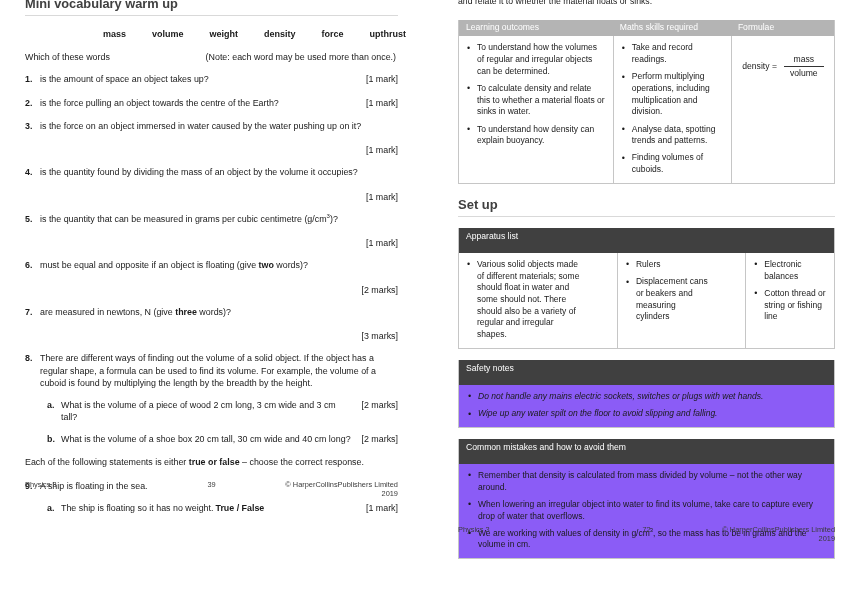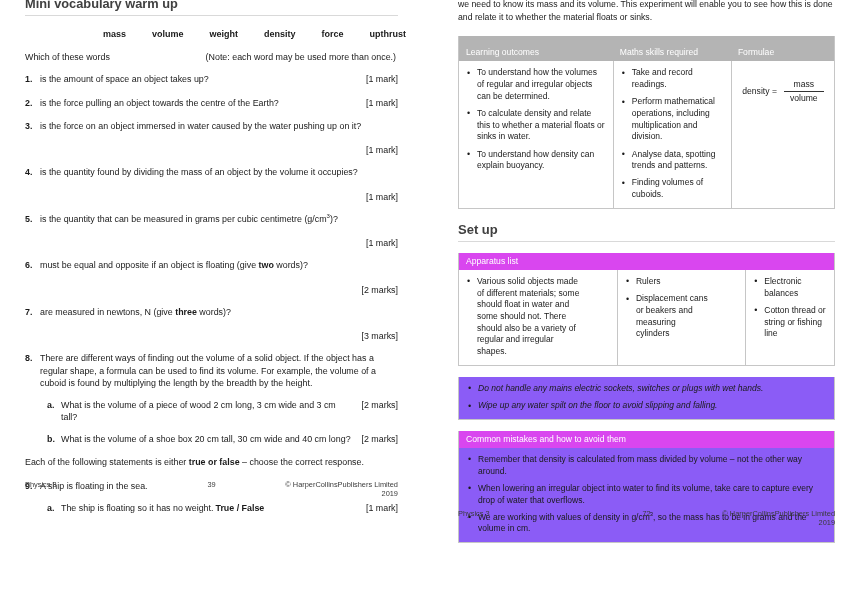--- a/index.html
+++ b/index.html
@@ -180,21 +180,21 @@
     margin-top: 12px;
   }
   .tbl-head {
     display: flex;
     background: #b4b4b4;
     color: #ffffff;
     font-size: 8.6px;
     font-weight: normal;
   }
   .tbl-head > div {
-    padding: 11px 7px 4px 7px;
+    padding: 2px 7px 4px 7px;
     box-sizing: border-box;
   }
   .tbl-body {
     display: flex;
     background: #fff;
   }
   .tbl-body > div {
     box-sizing: border-box;
     padding: 6px 7px 7px 7px;
     border-left: 1px solid #c6c6c6;
@@ -242,24 +242,24 @@
   .frac .num { border-bottom: 1px solid #333; padding: 0 6px 1px 6px; display: block; }
   .frac .den { padding: 1px 6px 0 6px; display: block; }
 
   
   .panel {
     margin-top: 11px;
     border: 1px solid #c6c6c6;
     border-top: none;
   }
   .panel-head {
-    background: #d946ef;
+    background: #404040;
     color: #ffffff;
     font-size: 8.6px;
-    padding: 3px 7px 4px 7px;
+    padding: 3px 7px 12px 7px;
   }
   .panel-body {
     padding: 6px 8px 7px 8px;
     background: #8b5cf6;
   }
   .panel-cols {
     display: flex;
     gap: 27px;
   }
   .panel-cols > div {
@@ -426,21 +426,21 @@
         <div class="c1">
           <ul class="bul" id="learning-outcomes-list">
               <li>To understand how the volumes of regular and irregular objects can be determined.</li>
               <li>To calculate density and relate this to whether a material floats or sinks in water.</li>
               <li>To understand how density can explain buoyancy.</li>
             </ul>
         </div>
         <div class="c2">
           <ul class="bul" id="maths-skills-list">
               <li>Take and record readings.</li>
-              <li>Perform mathematical operations, including multiplication and division.</li>
+              <li>Perform multiplying operations, including multiplication and division.</li>
               <li>Analyse data, spotting trends and patterns.</li>
               <li>Finding volumes of cuboids.</li>
             </ul>
         </div>
         <div class="c3">
           <div class="formula">
             <span>density =</span>
             <span class="frac">
               <span class="num">mass</span>
               <span class="den">volume</span>
@@ -470,20 +470,21 @@
         <div class="c3">
           <ul class="bul" id="apparatus-col3">
               <li>Electronic balances</li>
               <li>Cotton thread or string or fishing line</li>
             </ul>
         </div>
       </div>
     </div>
 
     <div class="panel">
+      <div class="panel-head">Safety notes</div>
       <div class="panel-body">
         <ul class="bul italic" id="safety-list">
             <li>Do not handle any mains electric sockets, switches or plugs with wet hands.</li>
             <li>Wipe up any water spilt on the floor to avoid slipping and falling.</li>
           </ul>
       </div>
     </div>
 
     <div class="panel">
       <div class="panel-head">Common mistakes and how to avoid them</div>

